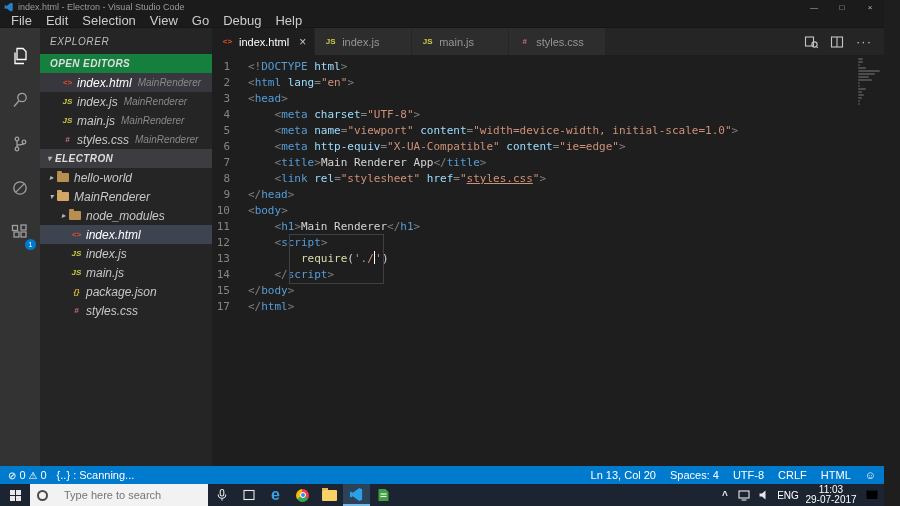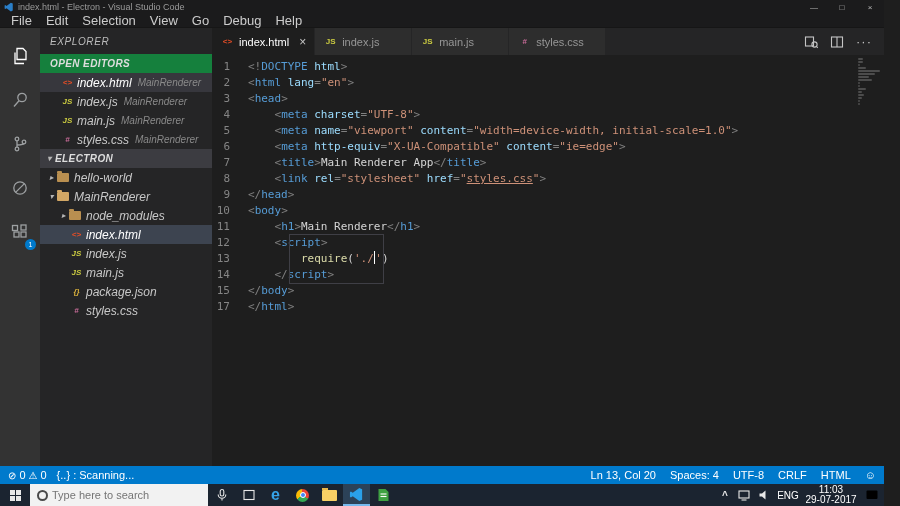--- a/index.html
+++ b/index.html
@@ -79,21 +79,21 @@
   .statusbar { height:18px; background:#007acc; color:#ffffff; display:flex; align-items:center; font-size:11px; padding:0 8px; flex:none; }
   .sb-item { display:flex; align-items:center; gap:3px; margin-right:10px; }
   .sb-right { margin-left:auto; display:flex; align-items:center; gap:14px; }
   .sb-ico { font-size:10px; }
 
   
   .taskbar { height:22px; background:#1b2430; display:flex; align-items:stretch; flex:none; }
   .startbtn { width:30px; display:flex; align-items:center; justify-content:center; }
   .winlogo { display:grid; grid-template-columns:5px 5px; grid-template-rows:5px 5px; gap:1px; }
   .winlogo div { background:#e8e8e8; }
-  .tsearch { width:178px; background:#f2f2f2; display:flex; align-items:center; gap:4px; padding-left:7px; }
+  .tsearch { width:178px; background:#f2f2f2; display:flex; align-items:center; gap:16px; padding-left:7px; }
   .cortana-ring { width:11px; height:11px; border:2px solid #4a4a4a; border-radius:50%; flex:none; }
   .tsearch input { border:none; background:transparent; outline:none; font-size:11px; color:#555; width:140px; font-family:"Liberation Sans",sans-serif; }
   .tb-btn { width:27px; display:flex; align-items:center; justify-content:center; }
   .tb-btn svg { stroke:#e8e8e8; fill:none; stroke-width:1.1; }
   .tb-btn.app-active { background:#2c4258; border-bottom:2px solid #76b9ed; }
   .edge-e { color:#35a3e8; font-size:16px; font-weight:bold; line-height:16px; }
   .chrome-ball { width:13px; height:13px; border-radius:50%; background:conic-gradient(#ea4335 0 33%,#34a853 0 66%,#fbbc05 0 100%); position:relative; }
   .chrome-ball span { position:absolute; left:3.5px; top:3.5px; width:6px; height:6px; background:#4285f4; border:1px solid #fff; border-radius:50%; }
   .tb-folder { width:15px; height:11px; background:#f8d065; border-radius:1px; position:relative; }
   .tb-folder::before { content:""; position:absolute; top:-2px; left:0; width:6px; height:2px; background:#e8b84b; }

